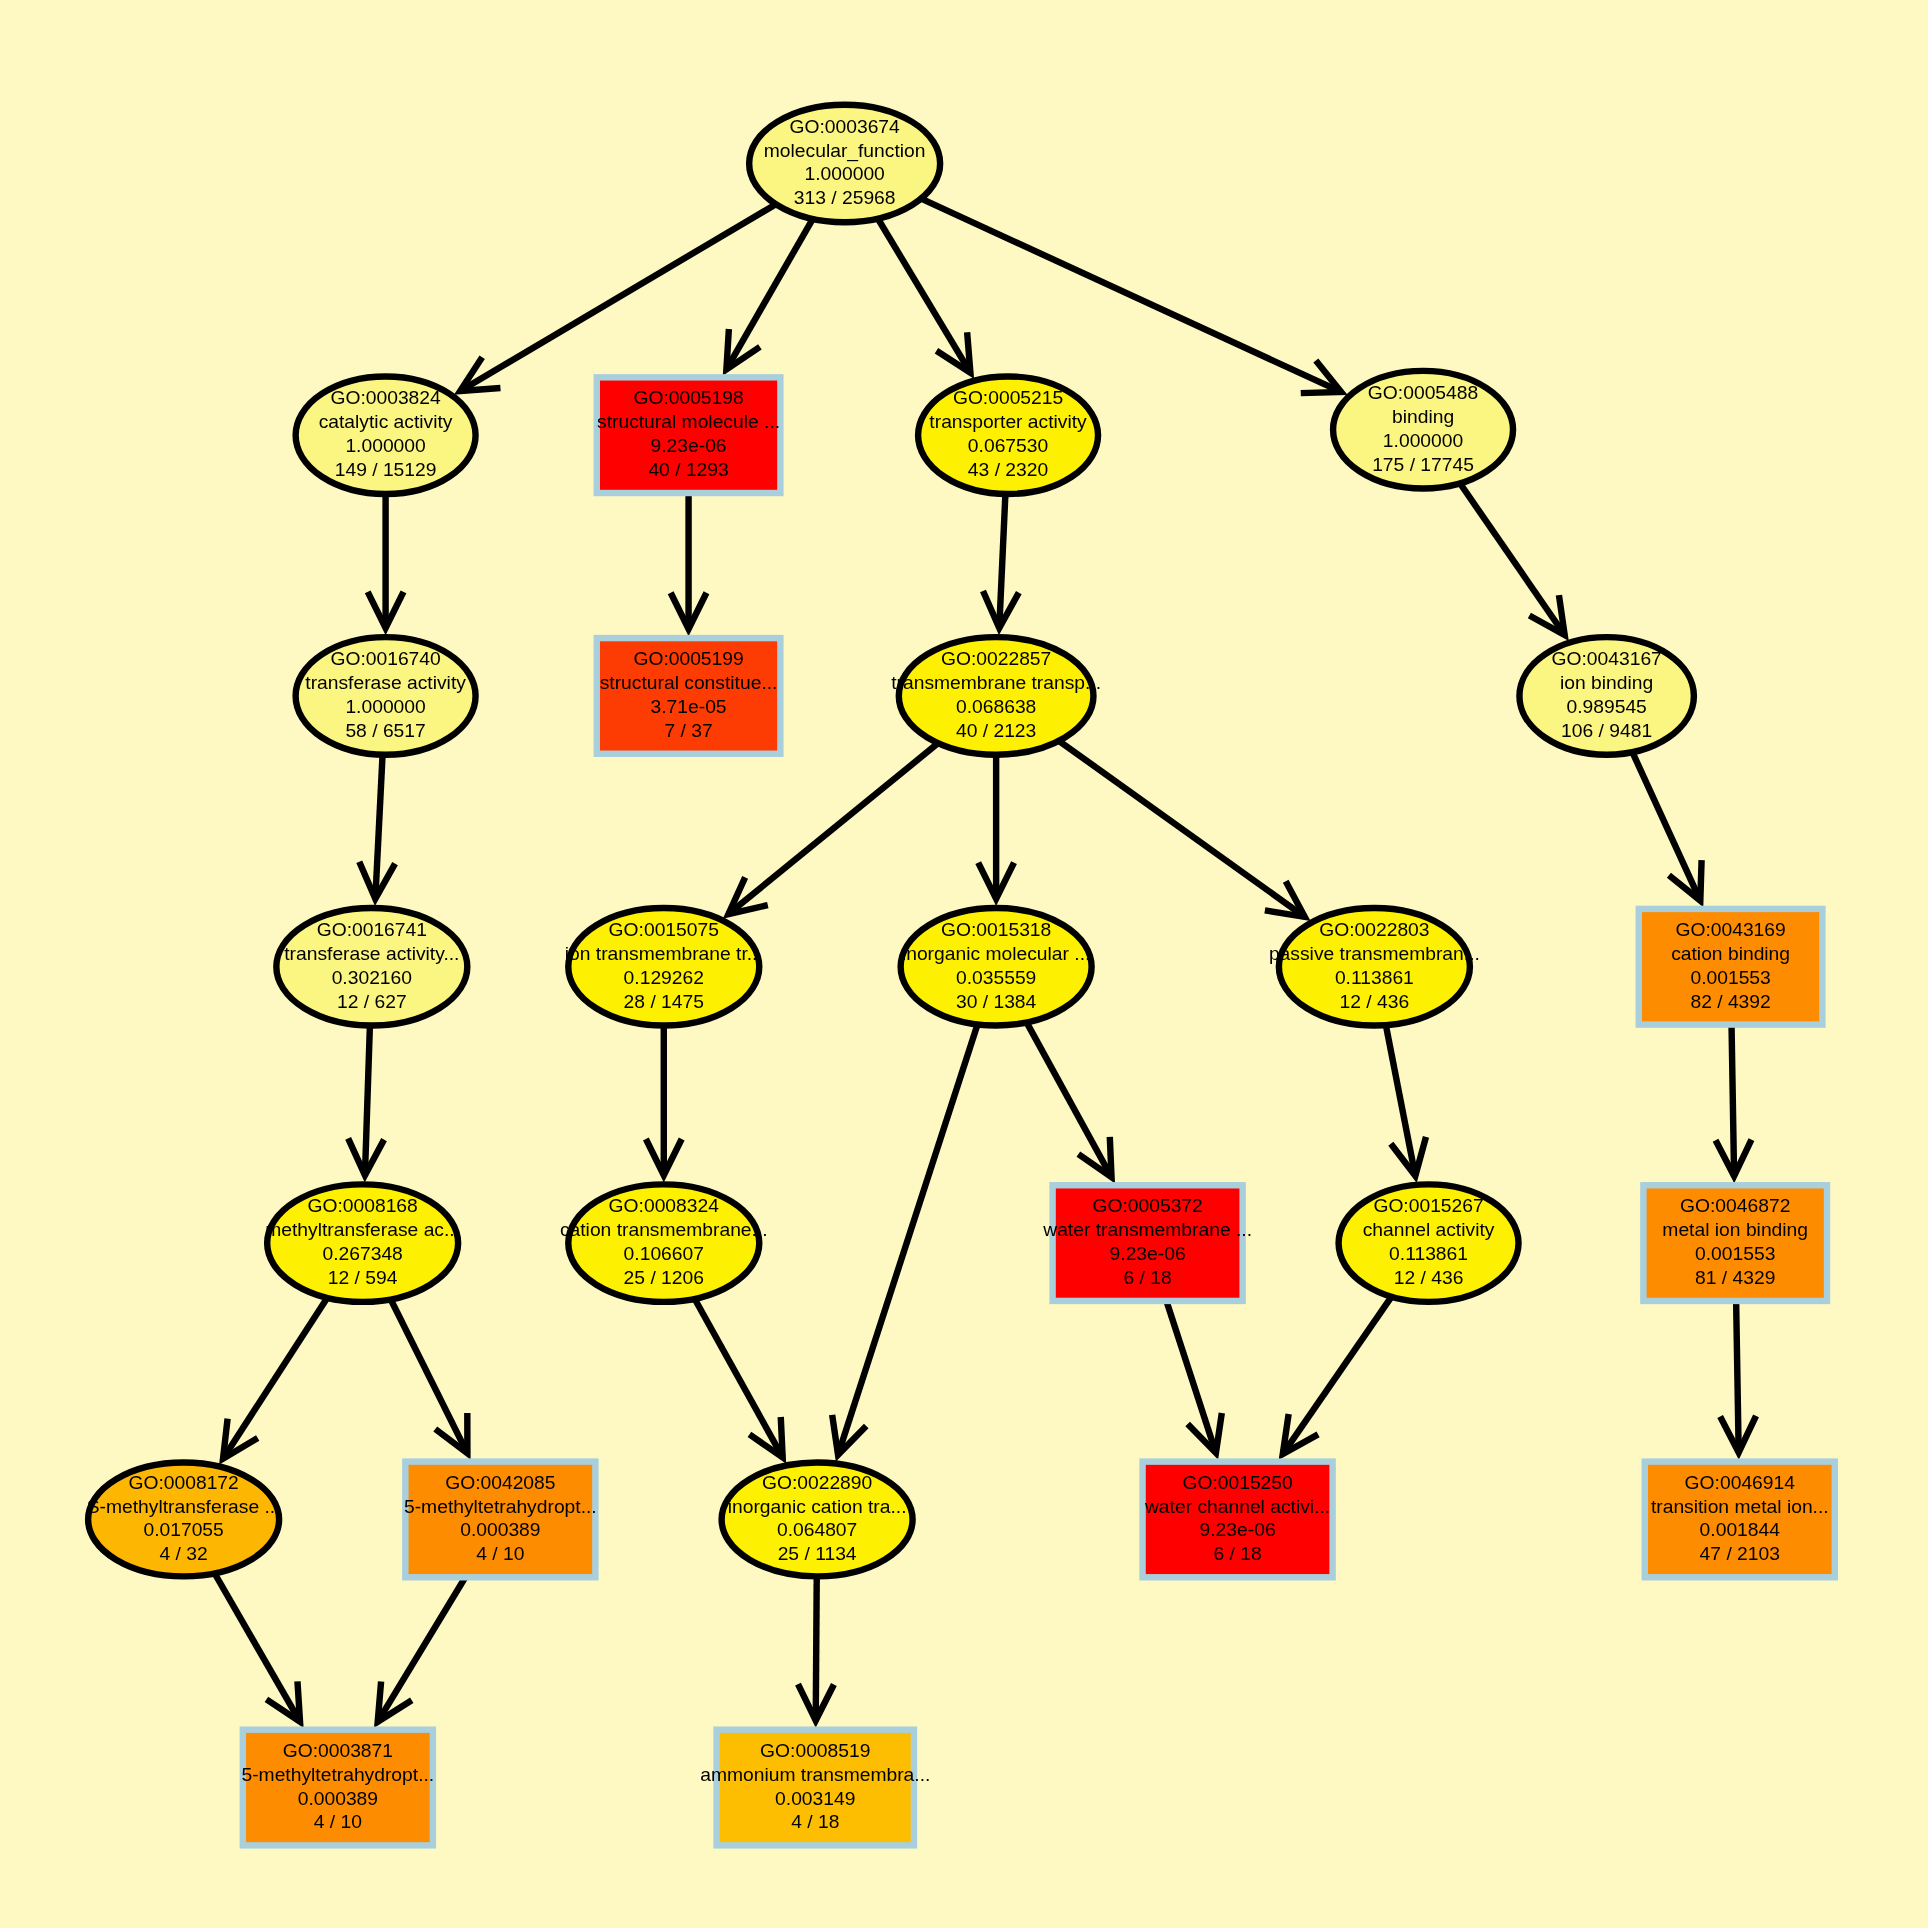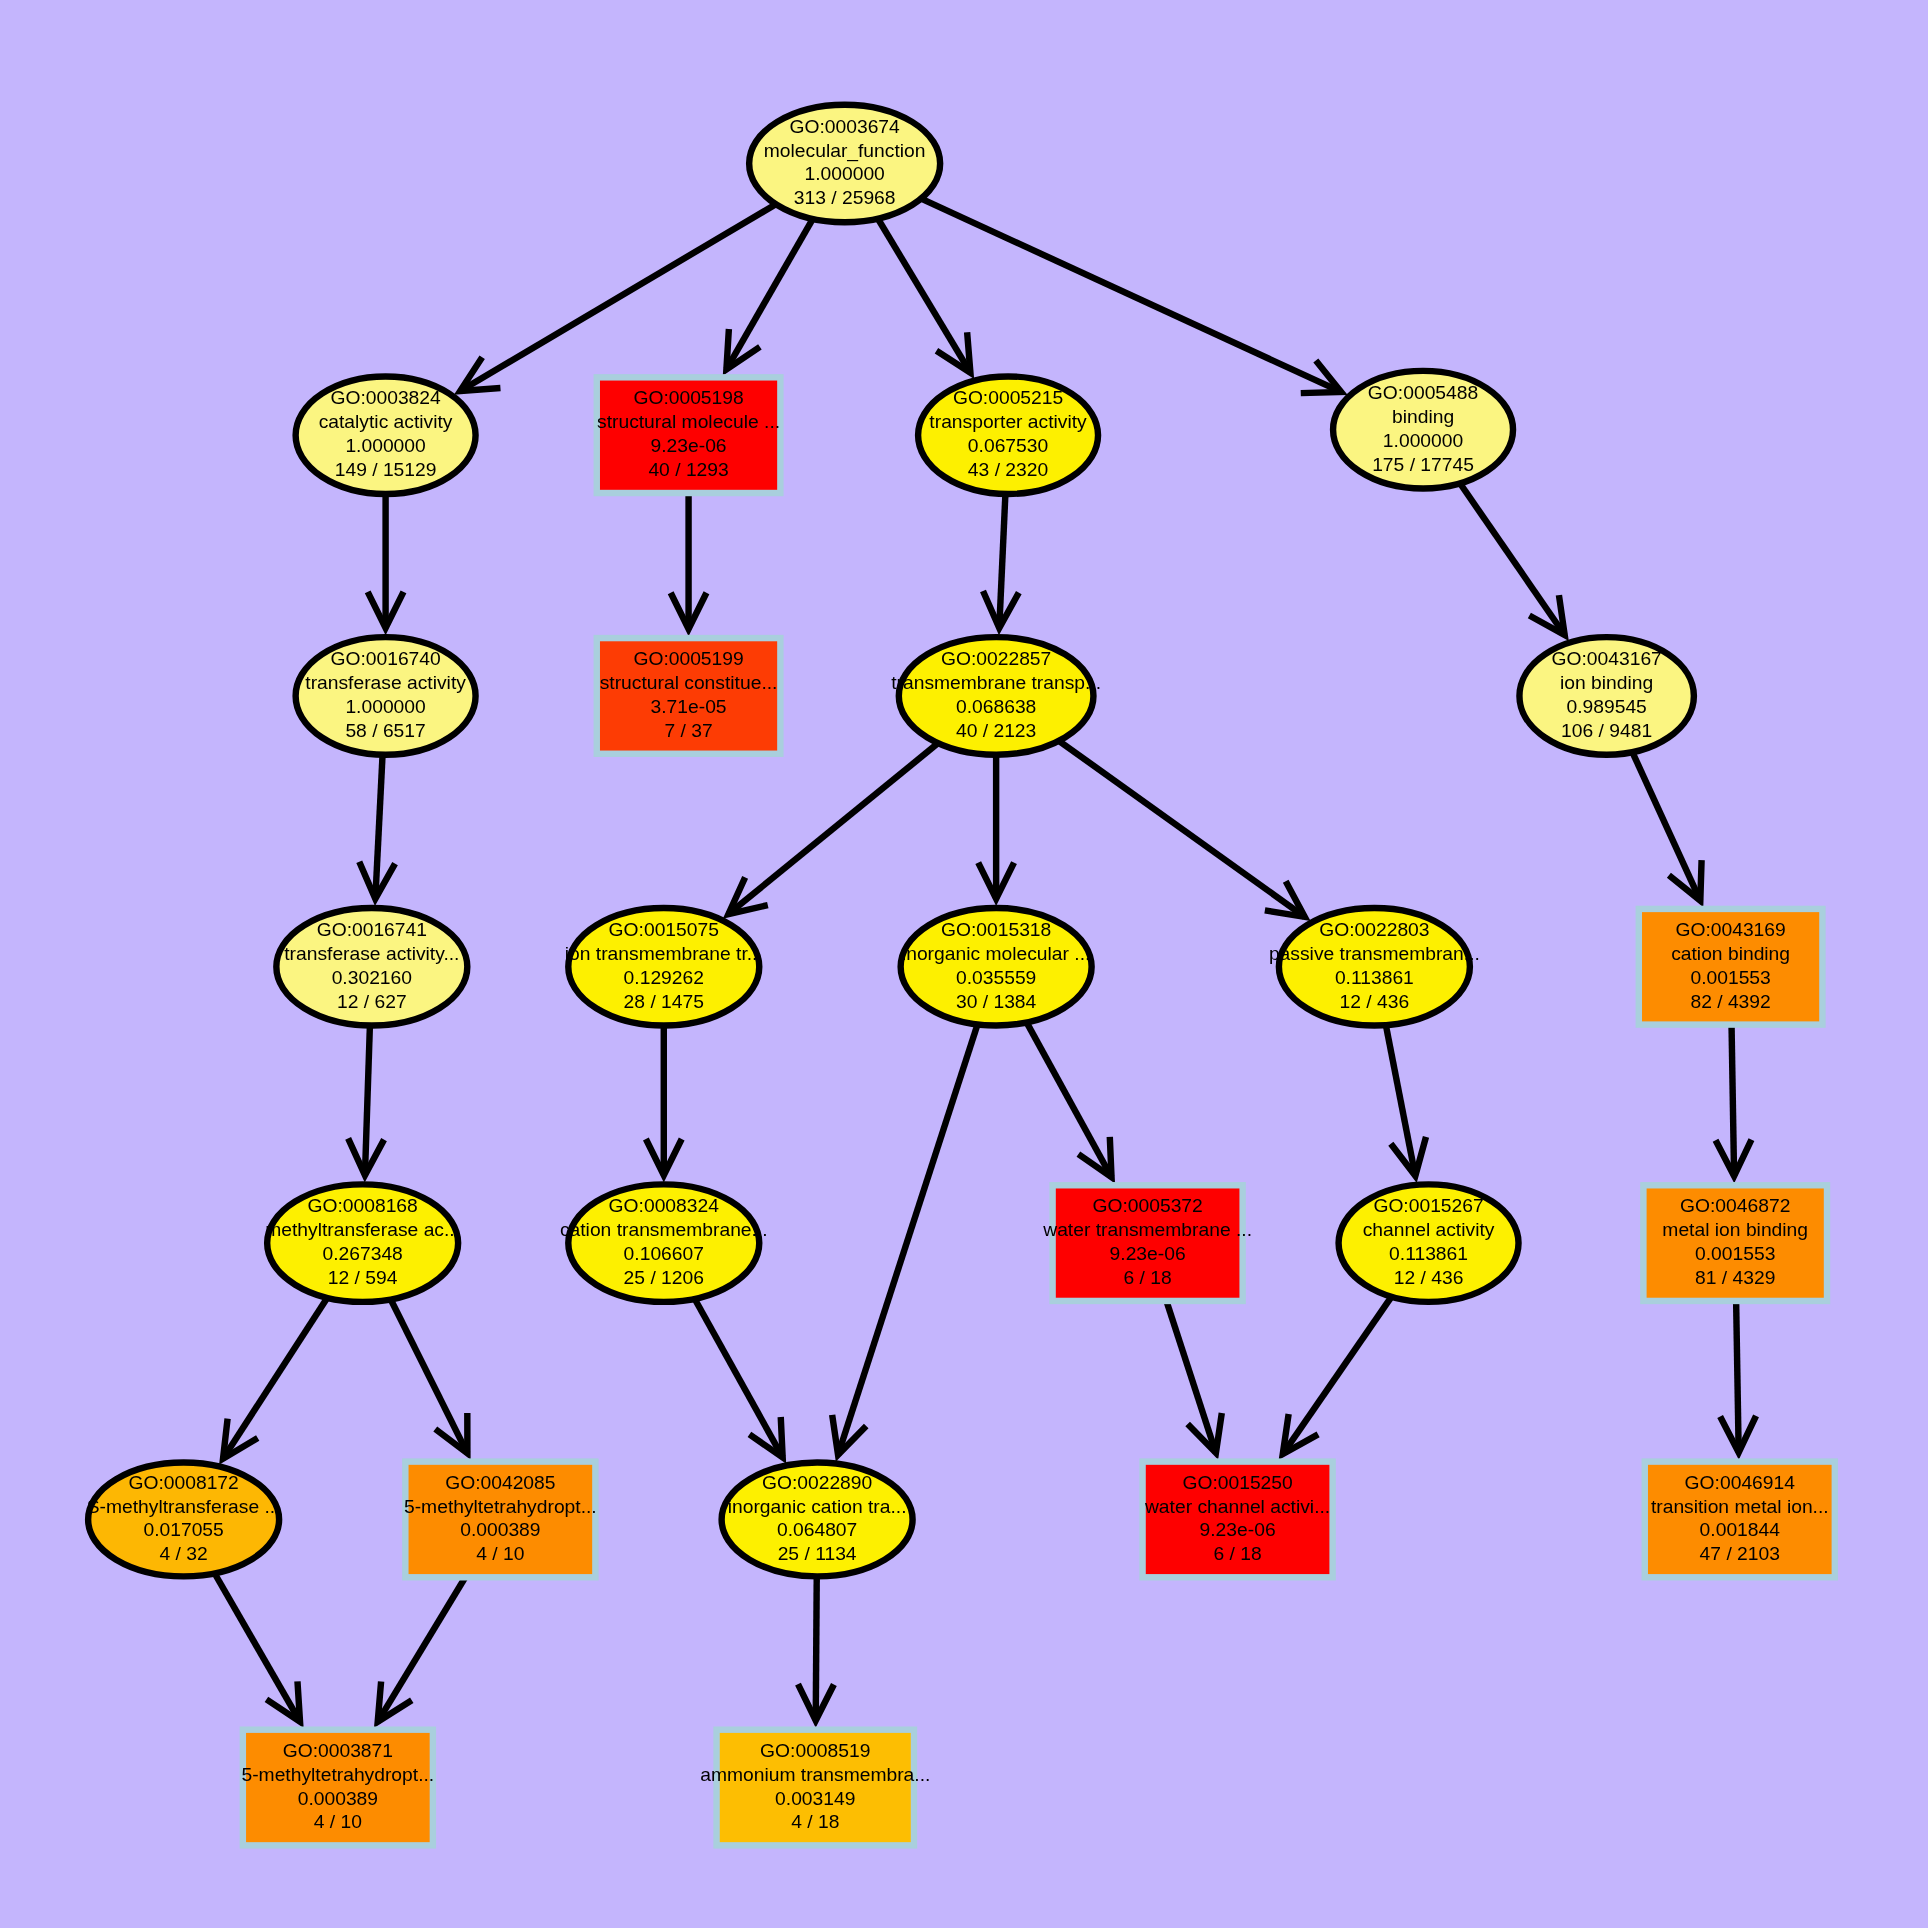--- a/index.html
+++ b/index.html
@@ -4,21 +4,21 @@
 <style>
   html, body {
     margin: 0;
     padding: 0;
     background: #ffffff;
   }
   #canvas {
     position: relative;
     width: 1928px;
     height: 1928px;
-    background: #c4b5fd;
+    background: #fef9c3;
     font-family: "Liberation Sans", sans-serif;
   }
   svg#graph {
     position: absolute;
     top: 0; left: 0;
     width: 1928px;
     height: 1928px;
     display: block;
   }
   .edge-line {

